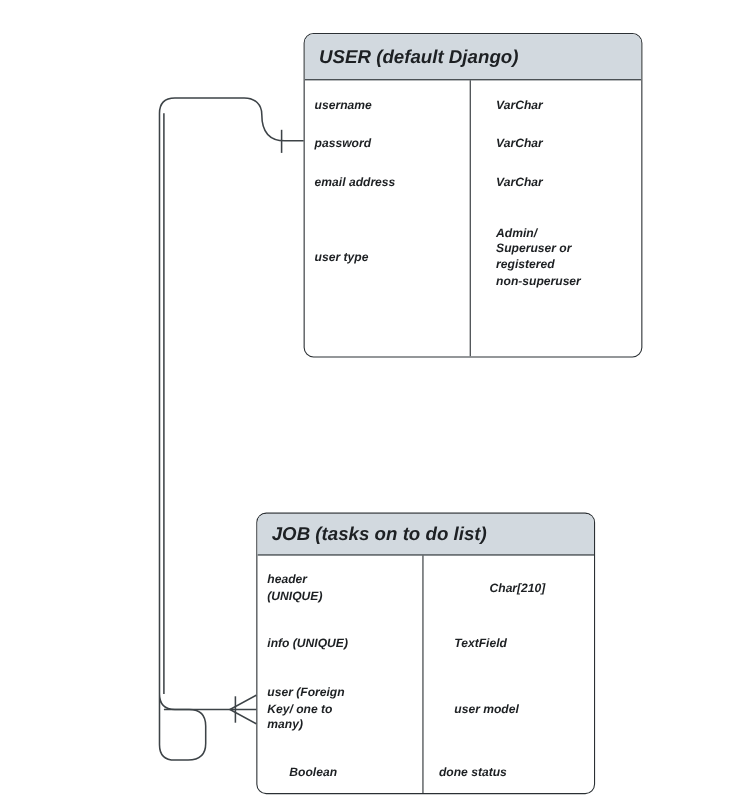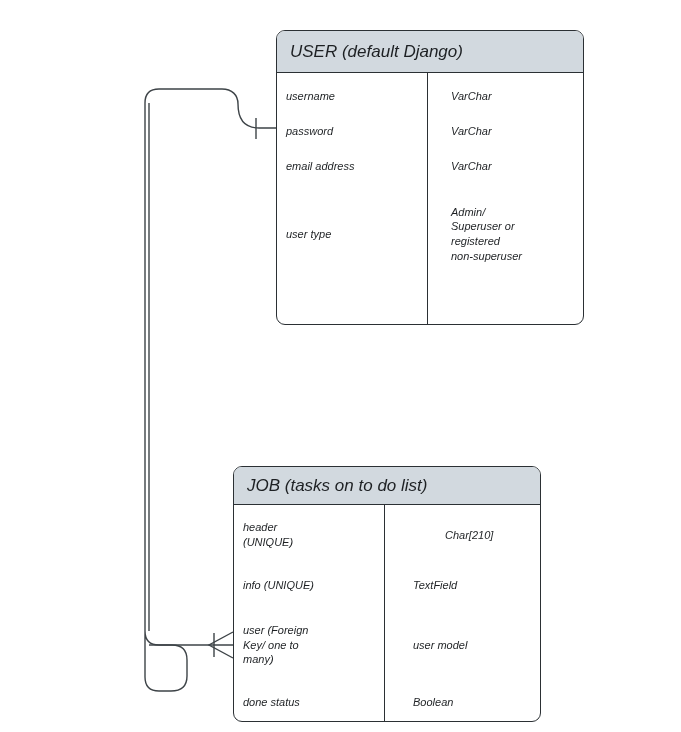--- a/index.html
+++ b/index.html
@@ -7,20 +7,21 @@
     padding: 0;
     background: #ffffff;
   }
   #canvas {
     position: relative;
     width: 661px;
     height: 732px;
     background: #ffffff;
     font-family: "Liberation Sans", sans-serif;
     overflow: hidden;
+    font-weight: bold;
   }
 
   
   .entity {
     position: absolute;
     box-sizing: border-box;
     border: 1.4px solid #2b3034;
     border-radius: 9px;
     background: #ffffff;
     overflow: hidden;
@@ -167,19 +168,19 @@
       </div>
 
       <div class="row" style="height:76px;">
         <div class="cell cell-name">user (Foreign
 Key/ one to
 many)</div>
         <div class="cell cell-type">user model</div>
       </div>
 
       <div class="row" style="height:38px;">
+        <div class="cell cell-type">Boolean</div>
         <div class="cell cell-name">done status</div>
-        <div class="cell cell-type">Boolean</div>
       </div>
     </div>
   </div>
 
 </div>
 
 </body></html>

